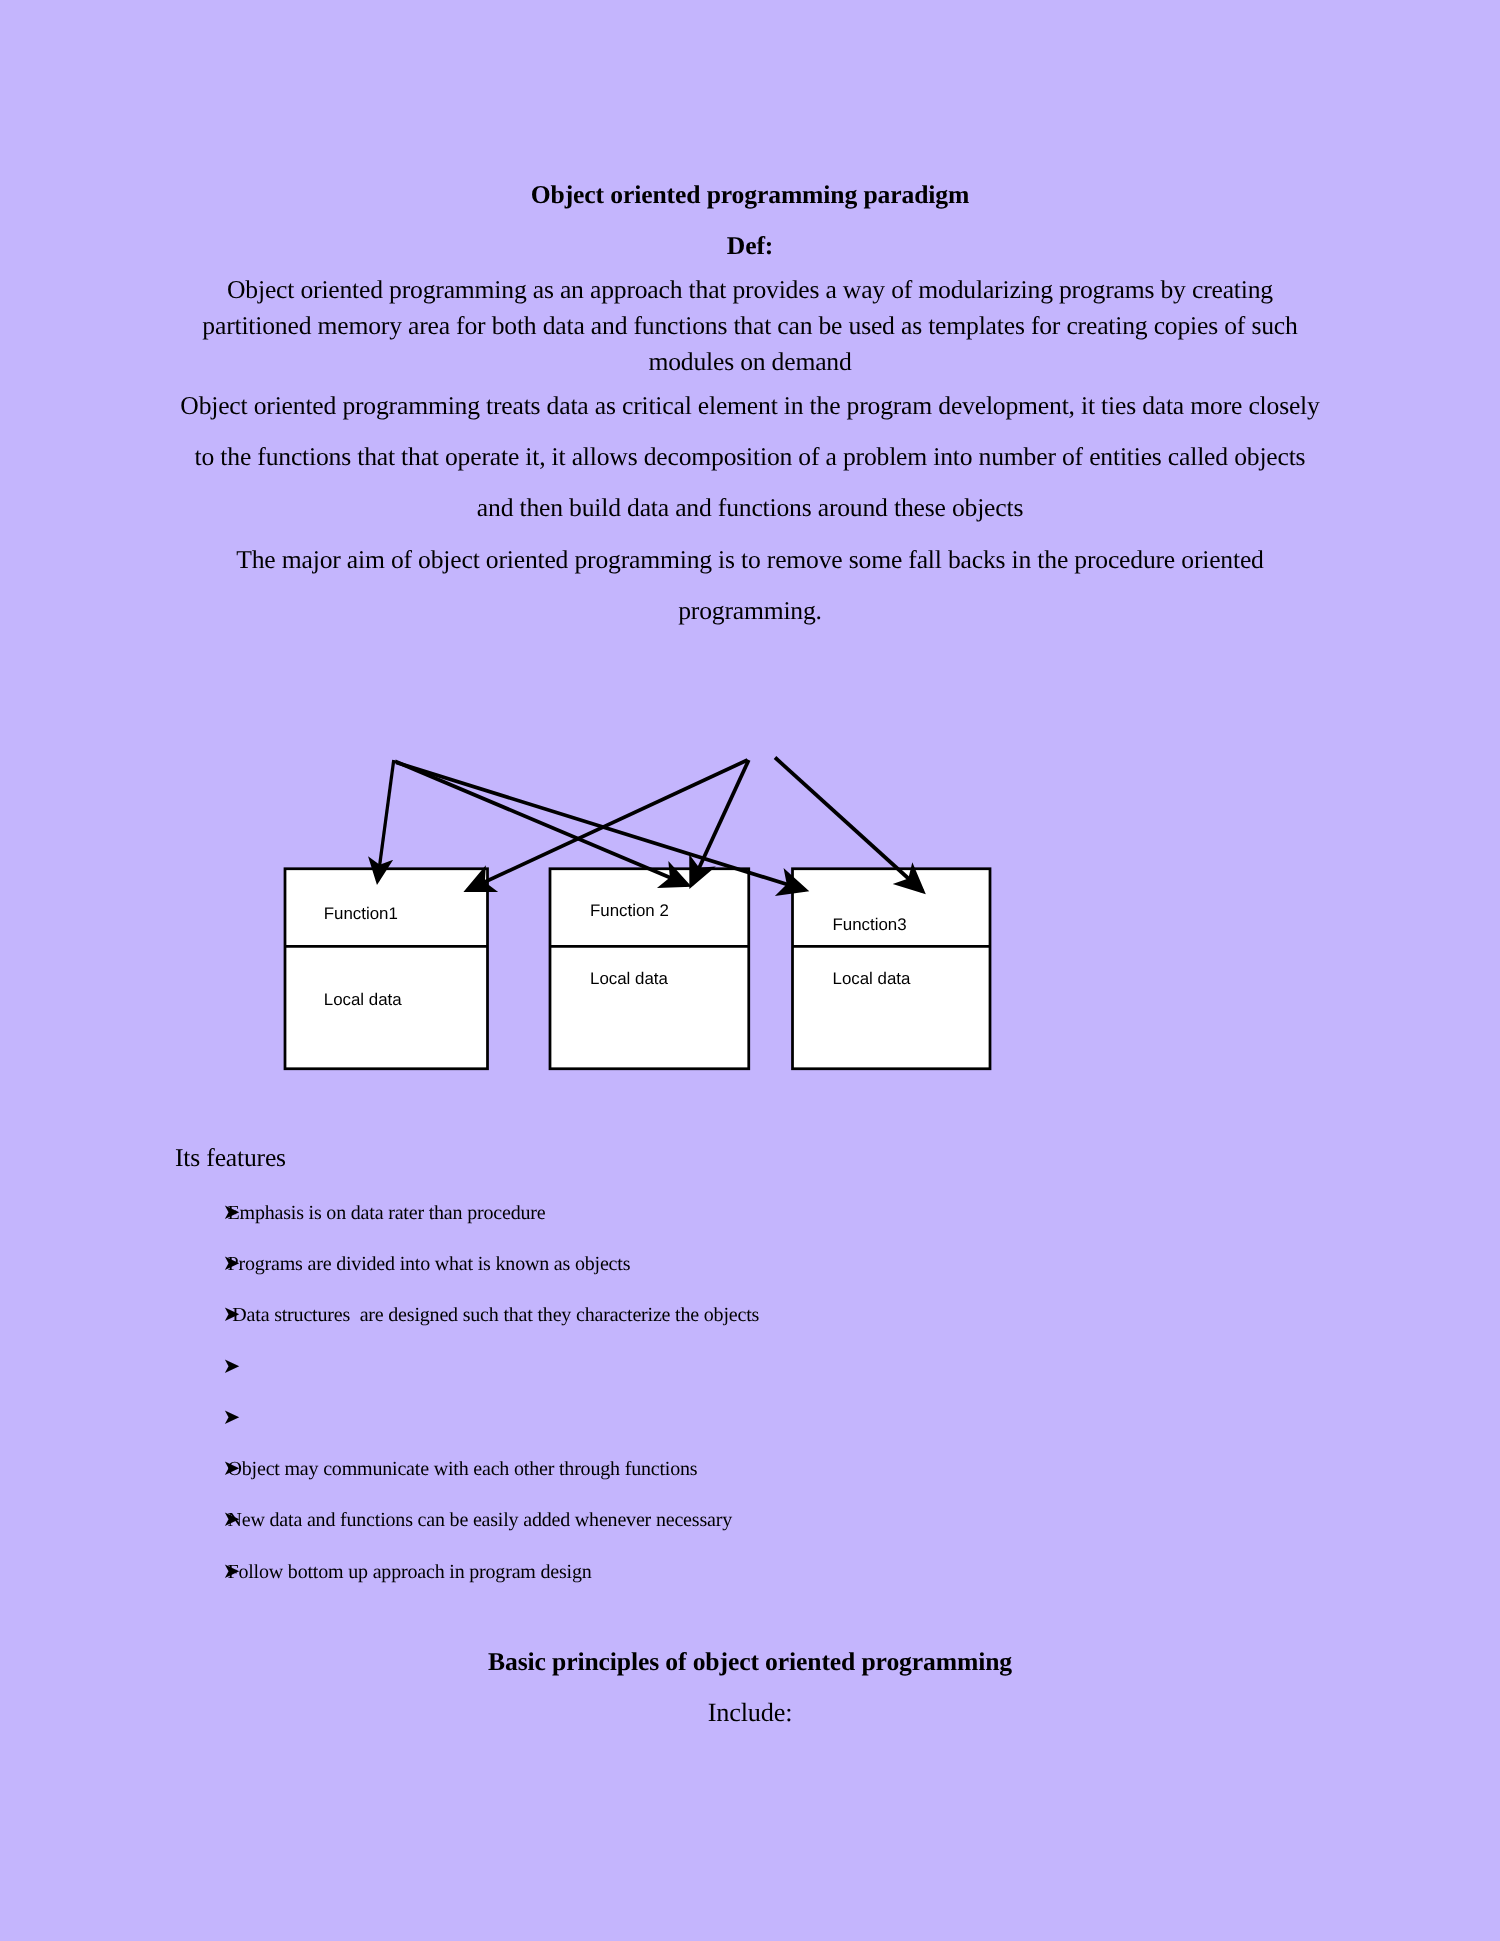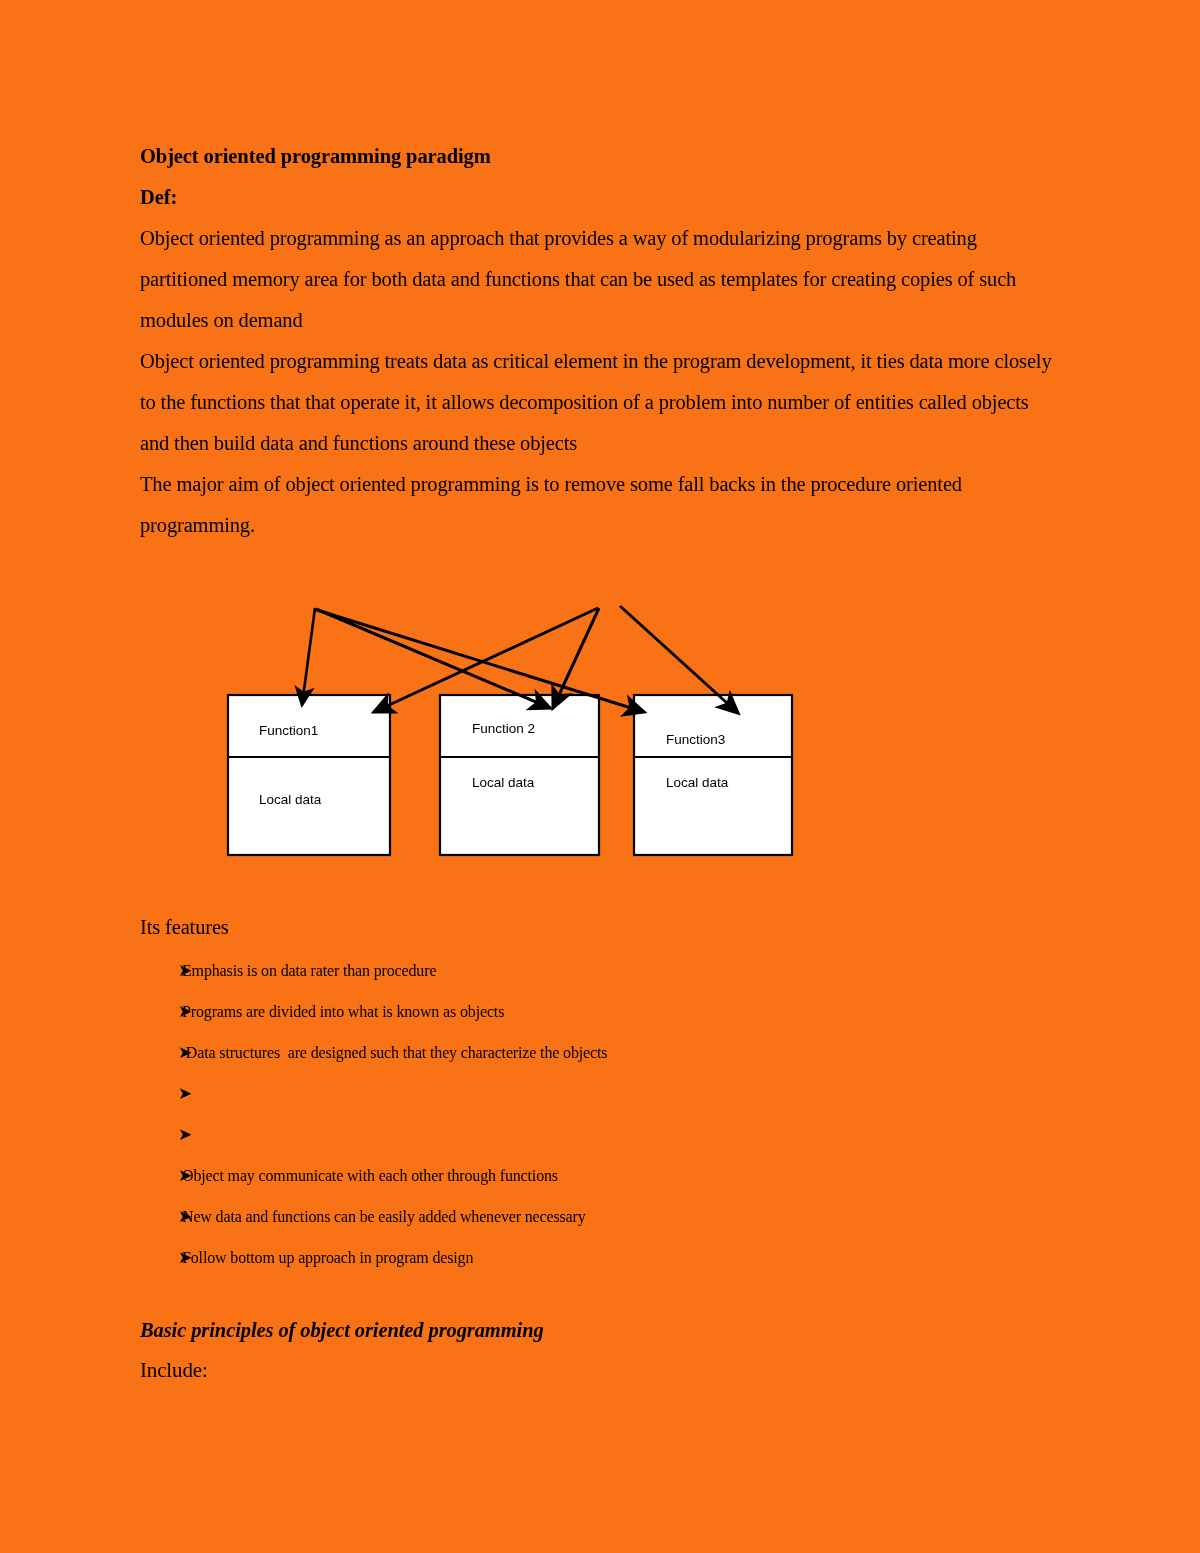--- a/index.html
+++ b/index.html
@@ -13,38 +13,39 @@
     position: relative;
     font-family: "Liberation Serif", "DejaVu Serif", serif;
     color: #000000;
     overflow: hidden;
   }
   .page {
     position: absolute;
     left: 0; top: 0;
     width: 1200px;
     height: 1553px;
-    background: #f97316;
+    background: #c4b5fd;
+    text-align: center;
   }
   .content {
     position: absolute;
     left: 140px;
     top: 136px;
     width: 920px;
   }
   .heading {
     font-weight: bold;
     font-size: 20.5px;
     line-height: 41px;
     letter-spacing: -0.1px;
     white-space: nowrap;
   }
   .para {
     font-size: 20.5px;
-    line-height: 41px;
+    line-height: 29px;
     letter-spacing: -0.15px;
   }
   .para-tight {
     font-size: 20.5px;
     line-height: 41px;
     letter-spacing: -0.15px;
   }
   .plain-line {
     font-size: 21px;
     line-height: 41px;
@@ -97,21 +98,21 @@
     letter-spacing: -0.15px;
     white-space: pre;
   }
 
   .tail {
     position: absolute;
     left: 140px;
     top: 1310px;
     width: 920px;
   }
-  .tail .heading { line-height: 40px; font-style: italic; }
+  .tail .heading { line-height: 40px; }
   .tail .plain-line { line-height: 40px; }
 </style>
 </head>
 <body>
 
 <div class="page">
 
   <div class="content">
     <div class="heading">Object oriented programming paradigm</div>
     <div class="heading">Def:</div>

